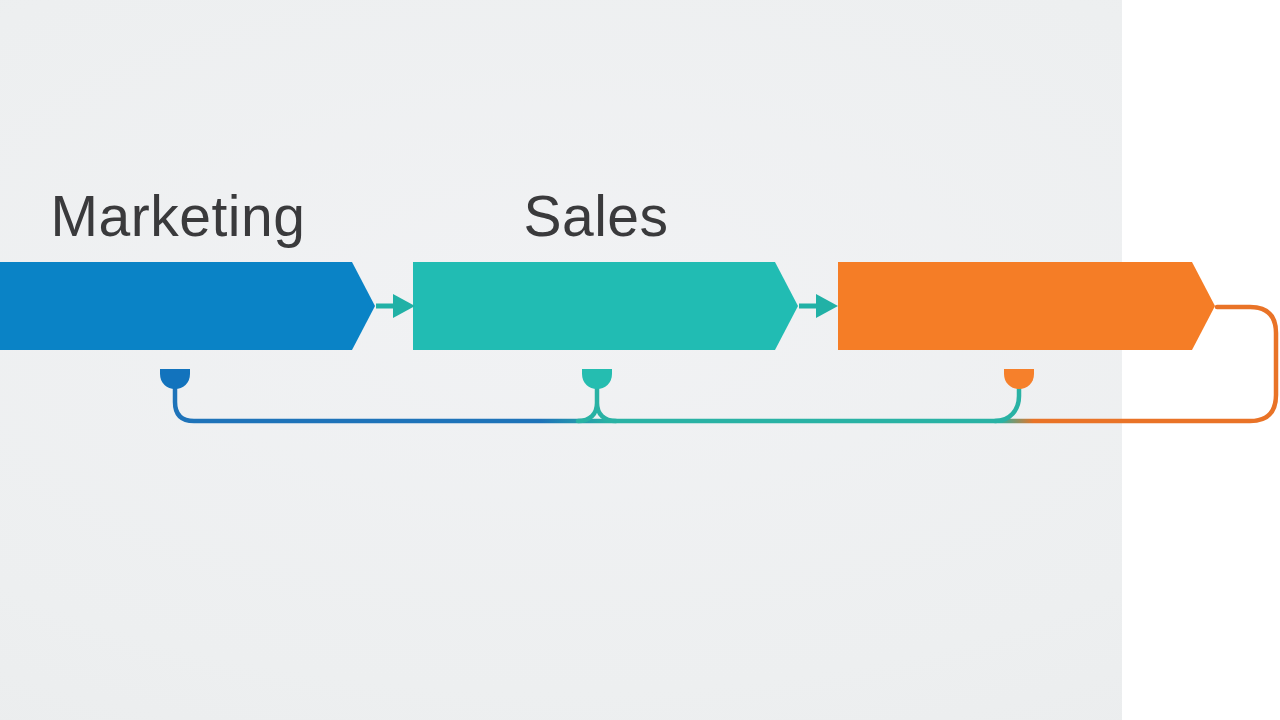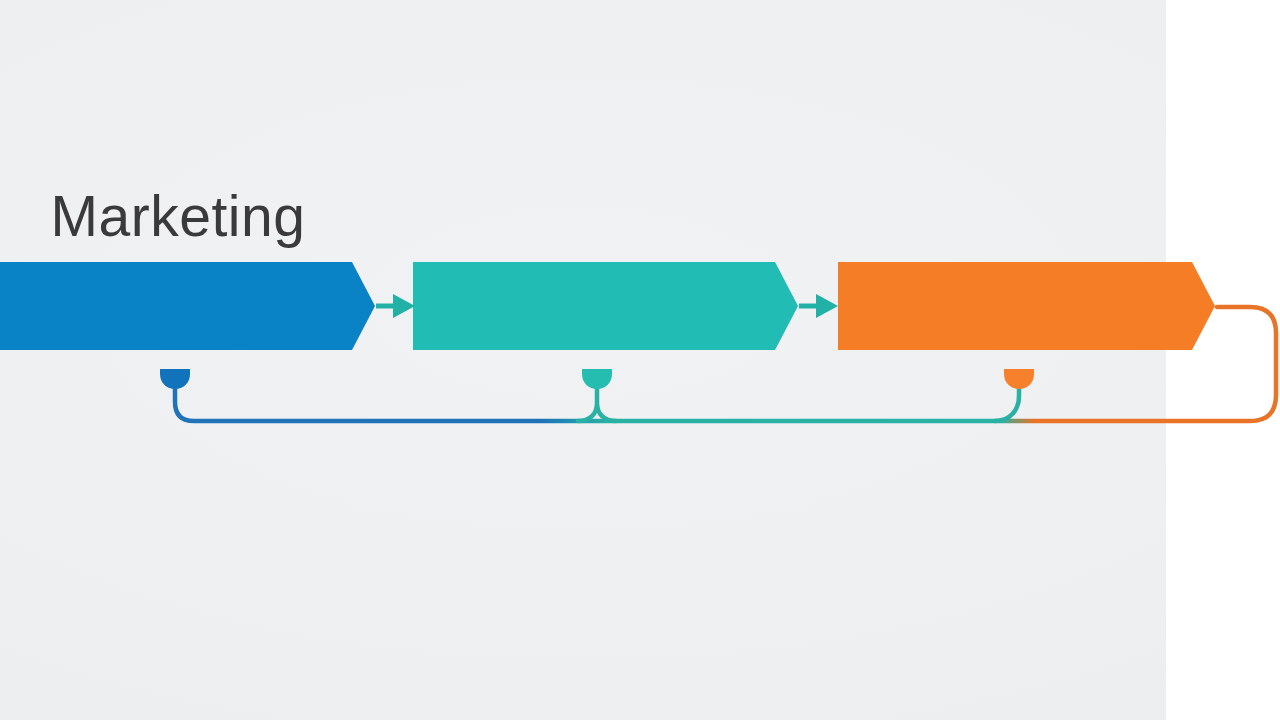--- a/index.html
+++ b/index.html
@@ -4,21 +4,20 @@
 <style>
   html, body { margin: 0; padding: 0; }
   body { width: 1280px; height: 720px; overflow: hidden; }
 
   .canvas {
     position: relative;
     width: 1122px;
     height: 720px;
     background: radial-gradient(ellipse 120% 90% at 50% 42%, #f1f2f4 0%, #edeff0 60%, #e9ebec 100%);
     font-family: "Liberation Sans", "DejaVu Sans", sans-serif;
-    padding-left: 44px;
   }
 
   .diagram-svg {
     position: absolute;
     left: 0; top: 0;
     width: 1280px; height: 720px;
   }
 
   .stage-label {
     position: absolute;
@@ -70,14 +69,15 @@
       <rect x="799" y="303.5" width="22" height="5" fill="#21b1a6"></rect>
       <polygon points="816,294 838,306 816,318" fill="#21b1a6"></polygon>
     </g>
 
     <path d="M160,369 h30 v5 c0,9 -7,15 -15,15 c-8,0 -15,-6 -15,-15 z" fill="#1273bd"></path>
     <path d="M582,369 h30 v5 c0,9 -7,15 -15,15 c-8,0 -15,-6 -15,-15 z" fill="#25bdb0"></path>
     <path d="M1004,369 h30 v5 c0,9 -7,15 -15,15 c-8,0 -15,-6 -15,-15 z" fill="#f6802b"></path>
   </svg>
 
   <div class="stage-label marketing">Marketing</div>
+  <div class="stage-label sales">Sales</div>
 
 </div>
 
 </body></html>

